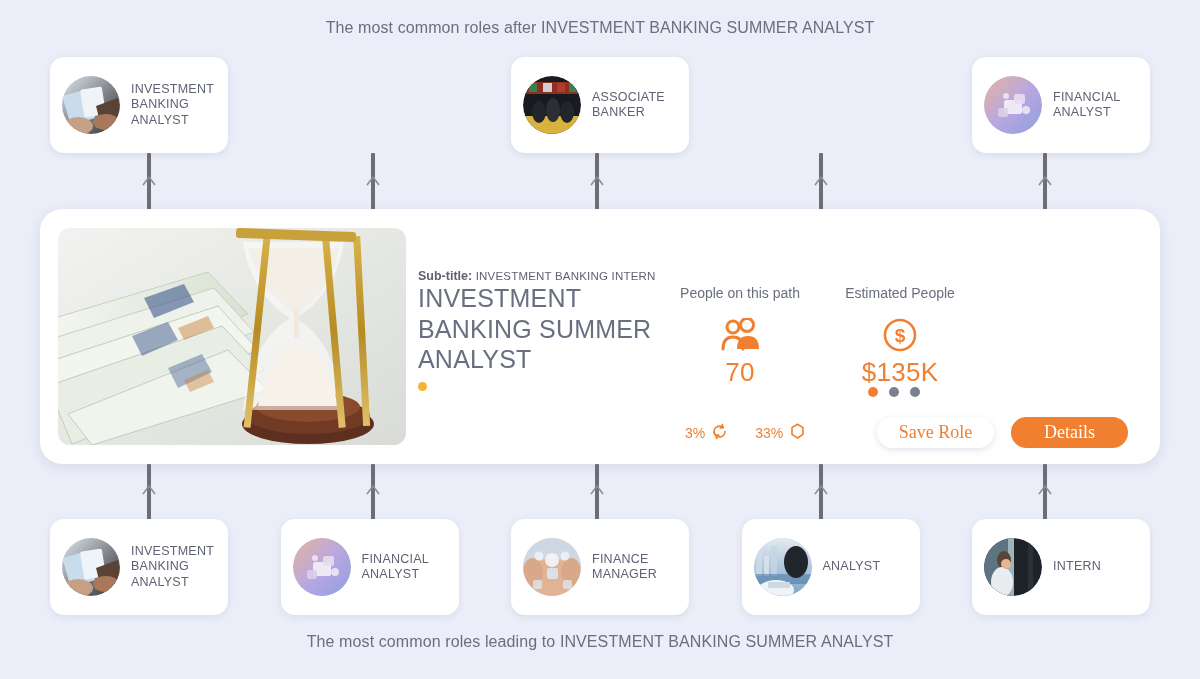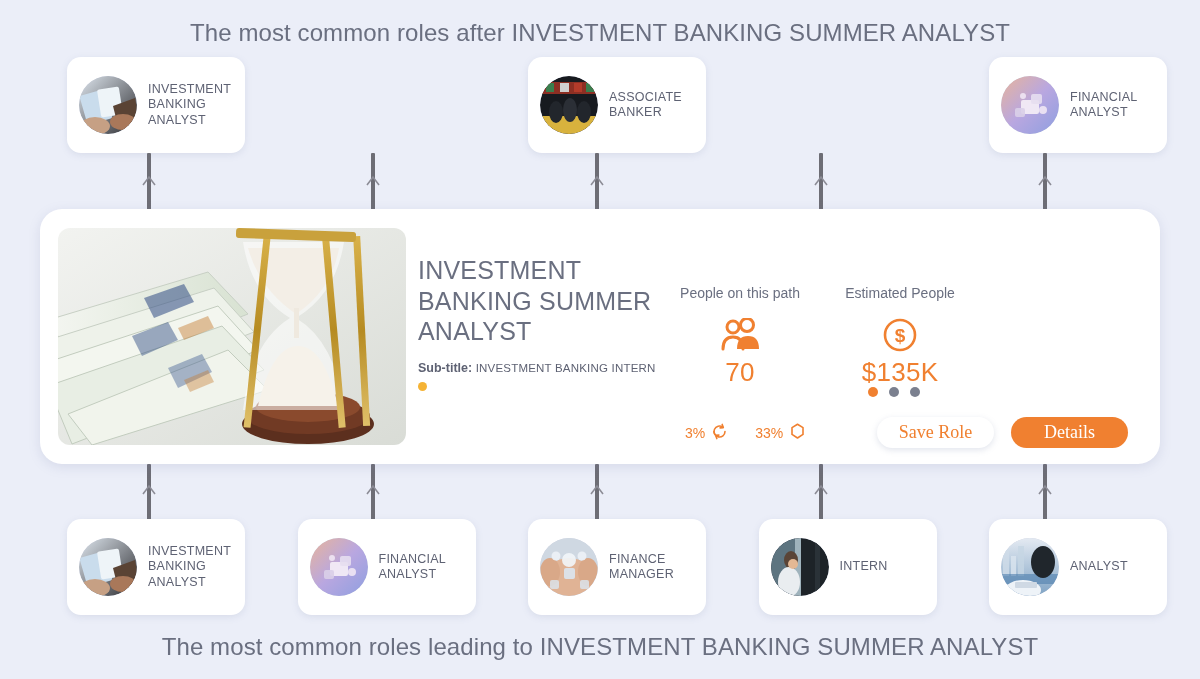--- a/index.html
+++ b/index.html
@@ -16,38 +16,37 @@
     position: relative;
     color: #5e6273;
   }
 
   
   .caption {
     position: absolute;
     left: 0;
     width: 1200px;
     text-align: center;
-    font-size: 24px;
+    font-size: 16px;
     font-weight: 400;
     color: #6a6f80;
     letter-spacing: .1px;
     white-space: nowrap;
   }
   #caption-top    { top: 19px; }
   #caption-bottom { top: 633px; }
 
   
   .row {
     position: absolute;
     left: 50px;
     width: 1100px;
     height: 96px;
     display: flex;
     justify-content: space-between;
-    margin-left: 17px;
   }
   #row-top    { top: 57px; }
   #row-bottom { top: 519px; }
 
   .role-card {
     width: 178px;
     height: 96px;
     background: #ffffff;
     border-radius: 14px;
     box-shadow: 0 2px 7px rgba(120,130,170,0.16);
@@ -450,25 +449,25 @@
       <path d="M200 178 Q214 118 240 118 Q266 118 280 178 Z" fill="#f6f2ea"></path>
 
       <rect x="196" y="4" width="7" height="196" fill="url(#gold)" transform="rotate(6 199 100)"></rect>
       <rect x="272" y="4" width="7" height="196" fill="url(#gold)" transform="rotate(-5 275 100)"></rect>
       <rect x="300" y="8" width="7" height="190" fill="url(#gold)" transform="rotate(-3 303 100)"></rect>
       <rect x="178" y="2" width="120" height="10" rx="3" fill="#c9a13c" transform="rotate(2 238 7)"></rect>
     </svg>
   </div>
 
   <div id="title-block">
-    <div id="role-title">INVESTMENT BANKING SUMMER ANALYST</div>
     <div id="subtitle-line">
       <span id="subtitle-label">Sub-title:</span>
       <span id="subtitle-value">INVESTMENT BANKING INTERN</span>
     </div>
+    <div id="role-title">INVESTMENT BANKING SUMMER ANALYST</div>
     <div id="subtitle-dot"></div>
   </div>
 </div>
 
 <div id="stats">
 
   <div class="stat">
     <div class="stat-label">People on this path</div>
     <div class="stat-icon">
       <svg width="40" height="34" viewBox="0 0 40 34">
@@ -602,42 +601,20 @@
           </g>
         </svg>
     </div>
     <div class="role-label">FINANCE MANAGER</div>
   </div>
 
   <div class="role-card">
     <div class="avatar">
       <svg viewBox="0 0 58 58">
           <defs>
-            <clipPath id="dD">
-              <circle cx="29" cy="29" r="29"></circle>
-            </clipPath>
-          </defs>
-      <g clip-path="url(#dD)">
-            <rect width="58" height="58" fill="#1d2328"></rect>
-      <rect x="0" y="0" width="24" height="58" fill="#5d7480"></rect>
-      <rect x="24" y="0" width="6" height="58" fill="#9fb3bc"></rect>
-      <rect x="44" y="0" width="5" height="58" fill="#2a3238"></rect>
-      <ellipse cx="20" cy="22" rx="7" ry="9" fill="#5a4436"></ellipse>
-      <ellipse cx="18" cy="44" rx="11" ry="15" fill="#e9edf0"></ellipse>
-      <circle cx="22" cy="26" r="5" fill="#e3b894"></circle>
-          </g>
-        </svg>
-    </div>
-    <div class="role-label">INTERN</div>
-  </div>
-
-  <div class="role-card">
-    <div class="avatar">
-      <svg viewBox="0 0 58 58">
-          <defs>
             <clipPath id="dE">
               <circle cx="29" cy="29" r="29"></circle>
             </clipPath>
       <linearGradient id="hE" x1="0" y1="0" x2="0" y2="1">
               <stop offset="0" stop-color="#e4eaf2"></stop>
               <stop offset="1" stop-color="#7fa3c4"></stop>
             </linearGradient>
           </defs>
       <g clip-path="url(#dE)">
             <rect width="58" height="58" fill="url(#hE)"></rect>
@@ -646,13 +623,35 @@
       <rect x="17" y="8" width="6" height="30" fill="#c6d6e4" opacity=".8"></rect>
       <rect x="0" y="36" width="58" height="10" fill="#4f7fae" opacity=".6"></rect>
       <ellipse cx="42" cy="24" rx="12" ry="16" fill="#20262c"></ellipse>
       <ellipse cx="22" cy="52" rx="18" ry="10" fill="#eef3f8"></ellipse>
       <rect x="14" y="44" width="22" height="6" rx="1" fill="#cfd9e4"></rect>
           </g>
         </svg>
     </div>
     <div class="role-label">ANALYST</div>
   </div>
+
+  <div class="role-card">
+    <div class="avatar">
+      <svg viewBox="0 0 58 58">
+          <defs>
+            <clipPath id="dD">
+              <circle cx="29" cy="29" r="29"></circle>
+            </clipPath>
+          </defs>
+      <g clip-path="url(#dD)">
+            <rect width="58" height="58" fill="#1d2328"></rect>
+      <rect x="0" y="0" width="24" height="58" fill="#5d7480"></rect>
+      <rect x="24" y="0" width="6" height="58" fill="#9fb3bc"></rect>
+      <rect x="44" y="0" width="5" height="58" fill="#2a3238"></rect>
+      <ellipse cx="20" cy="22" rx="7" ry="9" fill="#5a4436"></ellipse>
+      <ellipse cx="18" cy="44" rx="11" ry="15" fill="#e9edf0"></ellipse>
+      <circle cx="22" cy="26" r="5" fill="#e3b894"></circle>
+          </g>
+        </svg>
+    </div>
+    <div class="role-label">INTERN</div>
+  </div>
 </div>
 
 </body></html>

